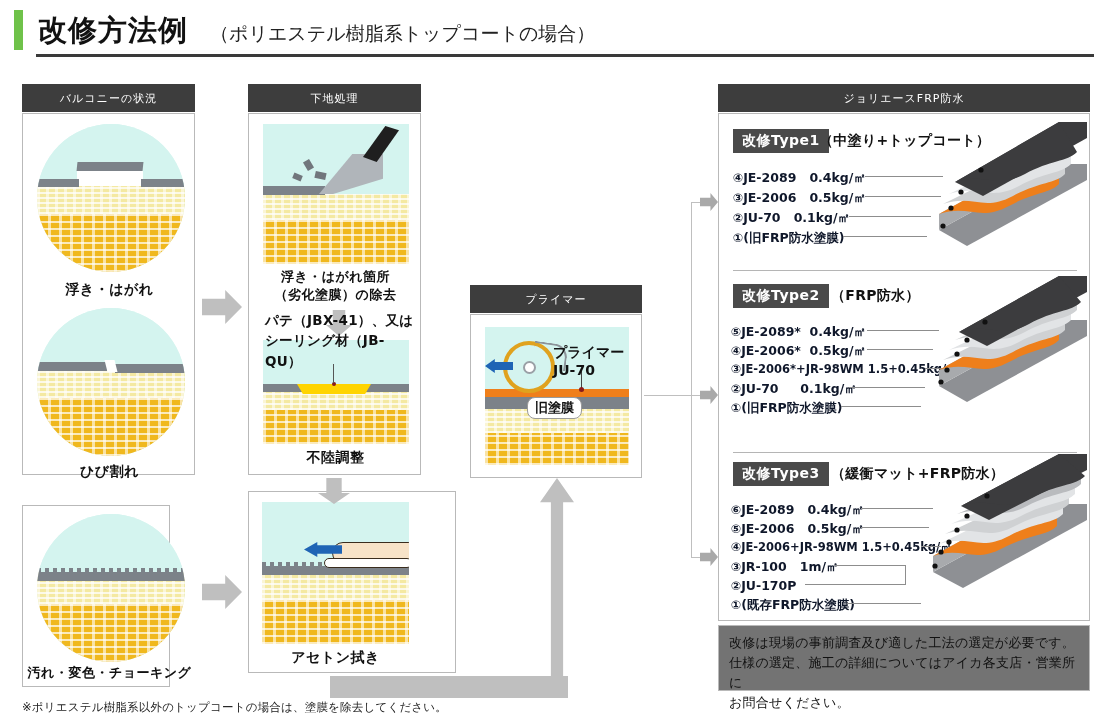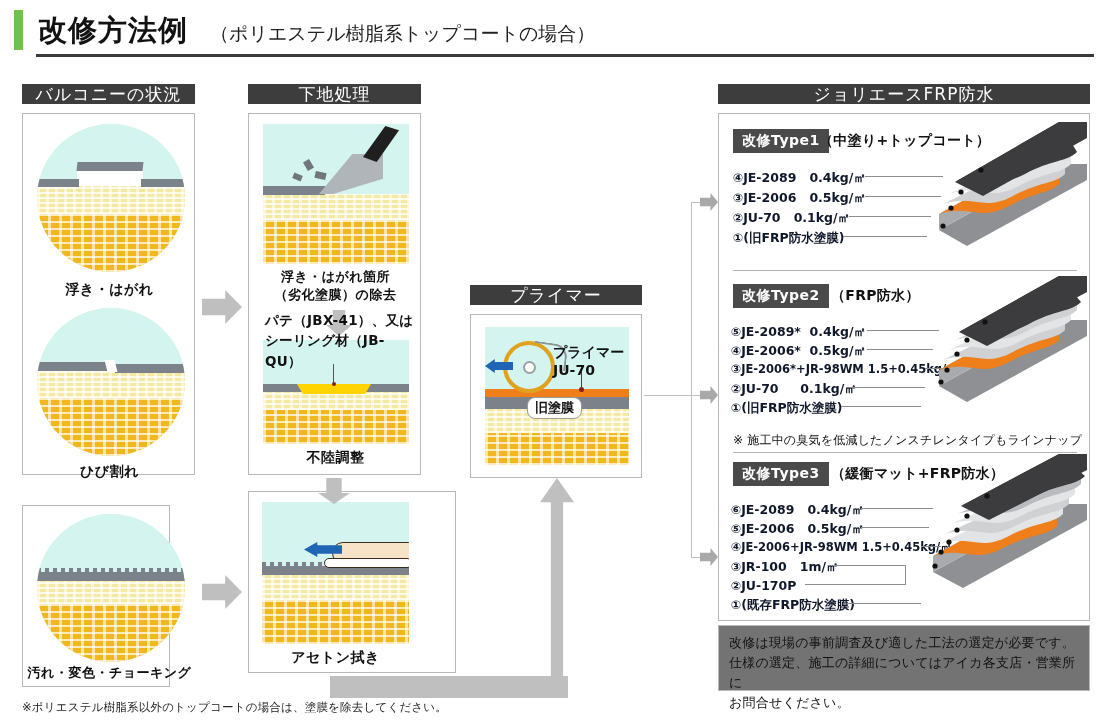--- a/index.html
+++ b/index.html
@@ -24,22 +24,22 @@
     position: absolute; left: 196px; top: 13px;
     font-size: 19px; color: #222; letter-spacing: 0px;
   }
   .title-rule {
     position: absolute; left: 22px; top: 46px; width: 1058px; height: 3px;
     background: #3a3a3a;
   }
 
   
   .hdr {
-    position: absolute; height: 20px; background: #3d3d3d;
-    color: #fff; font-size: 17px; letter-spacing: 1px;
+    position: absolute; height: 28px; background: #3d3d3d;
+    color: #fff; font-size: 11px; letter-spacing: 1px;
     display: flex; align-items: center; justify-content: center;
   }
 
   
   .panel {
     position: absolute; border: 1px solid #b9b9b9; background: #fff;
   }
 
   
   .circ {
@@ -376,21 +376,20 @@
       <path d="M46,66 C76,56 86,74 116,58 C141,44 158,46 168,36 L168,12 L46,66 Z" fill="#cfd1d3"></path>
       <polygon points="50,58 78,72 178,18 178,2 150,2" fill="#3c3c3e"></polygon>
       <path d="M50,58 C80,48 90,66 120,50 C145,36 162,38 172,28 L150,2 L50,58 Z" fill="#3c3c3e"></path>
       <circle cx="76" cy="48" r="2.6" fill="#111"></circle>
       <circle cx="58" cy="66" r="2.6" fill="#111"></circle>
       <circle cx="48" cy="80" r="2.6" fill="#111"></circle>
       <circle cx="38" cy="96" r="2.6" fill="#111"></circle>
       <circle cx="32" cy="108" r="2.6" fill="#111"></circle>
     </svg>
 
-    <div class="starnote" style="left:14px; top:318px;">※ 施工中の臭気を低減したノンスチレンタイプもラインナップ</div>
 
     <div class="divider" style="left:14px; top:338px; width:344px;"></div>
 
     <div class="typebadge" style="left:14px; top:348px;">改修Type3</div>
     <div class="typenote" style="left:112px; top:351px;">（緩衝マット+FRP防水）</div>
 
     <div class="spec" style="left:12px; top:388px;">
       <span class="num">⑥</span><span>JE-2089</span>&nbsp;&nbsp;&nbsp;<span>0.4kg/㎡</span>
     </div>
     <div class="leader" style="left:142px; top:394px; width:72px;"></div>

